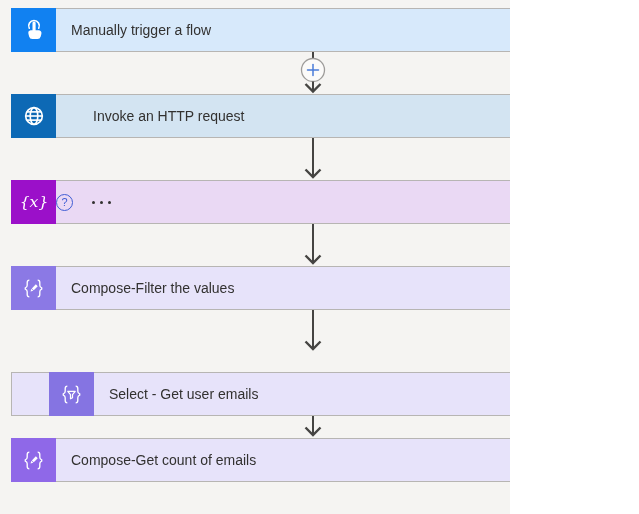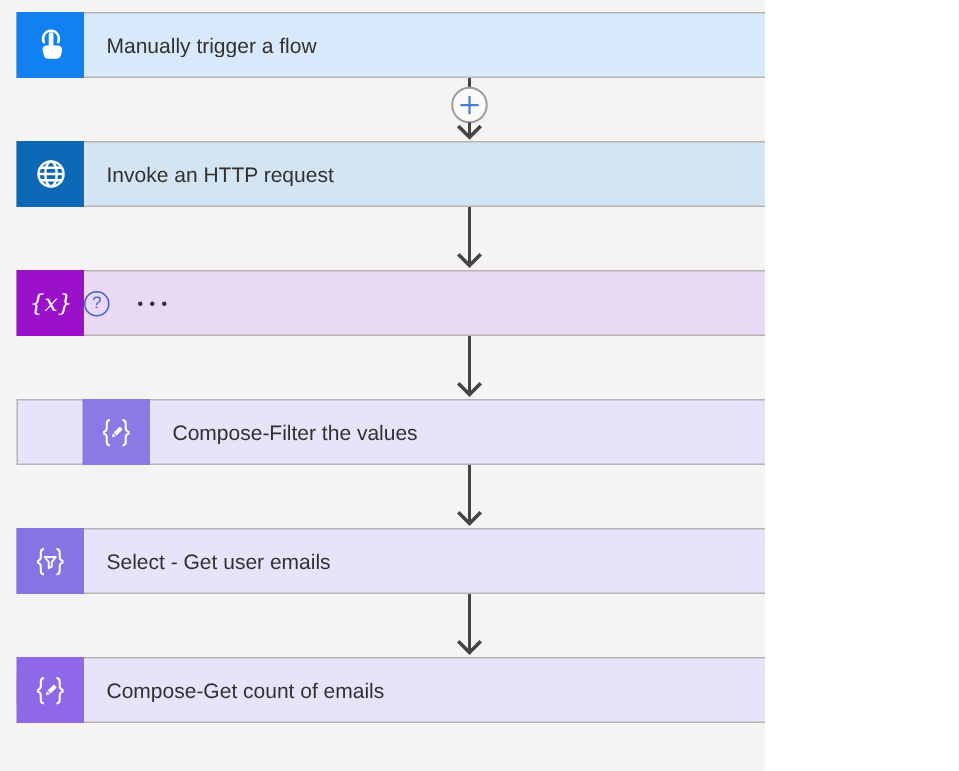--- a/index.html
+++ b/index.html
@@ -24,22 +24,22 @@
     height: 44px;
     box-sizing: border-box;
     border: 1px solid #b7b5b3;
     display: flex;
     align-items: center;
     cursor: pointer;
   }
   .card-1 { top: 8px; }
   .card-2 { top: 94px; }
   .card-3 { top: 180px; }
-  .card-4 { top: 266px; padding-left: 44px; }
-  .card-5 { top: 352px; }
+  .card-4 { top: 266px; }
+  .card-5 { top: 372px; padding-left: 38px; }
   .card-6 { top: 438px; border-radius: 13px; }
   .icon-tile {
     flex: none;
     width: 45px;
     height: 44px;
     margin: -1px 0 -1px -1px;
     display: flex;
     align-items: center;
     justify-content: center;
   }
@@ -131,21 +131,21 @@
     <button class="help-btn">
       <span>?</span>
     </button>
     <button class="more-btn" aria-label="menu">
       <i></i>
         <i></i>
         <i></i>
     </button>
   </div>
 
-  <div class="card card-2" style="background-color: rgb(211, 228, 242);">
+  <div class="card card-2" style="background-color: rgb(211, 228, 242); gap: 22px;">
     <div class="icon-tile" style="background-color: rgb(13, 105, 181);">
       <svg width="26" height="26" viewBox="0 0 24 24" fill="none" stroke="#fff" stroke-width="1.5">
         <circle cx="12" cy="12" r="7.7"></circle>
         <ellipse cx="12" cy="12" rx="3.5" ry="7.7"></ellipse>
         <line x1="4.4" y1="12" x2="19.6" y2="12"></line>
         <line x1="5.5" y1="8.2" x2="18.5" y2="8.2"></line>
         <line x1="5.5" y1="15.8" x2="18.5" y2="15.8"></line>
       </svg>
     </div>
     <span class="card-label">Invoke an HTTP request</span>

